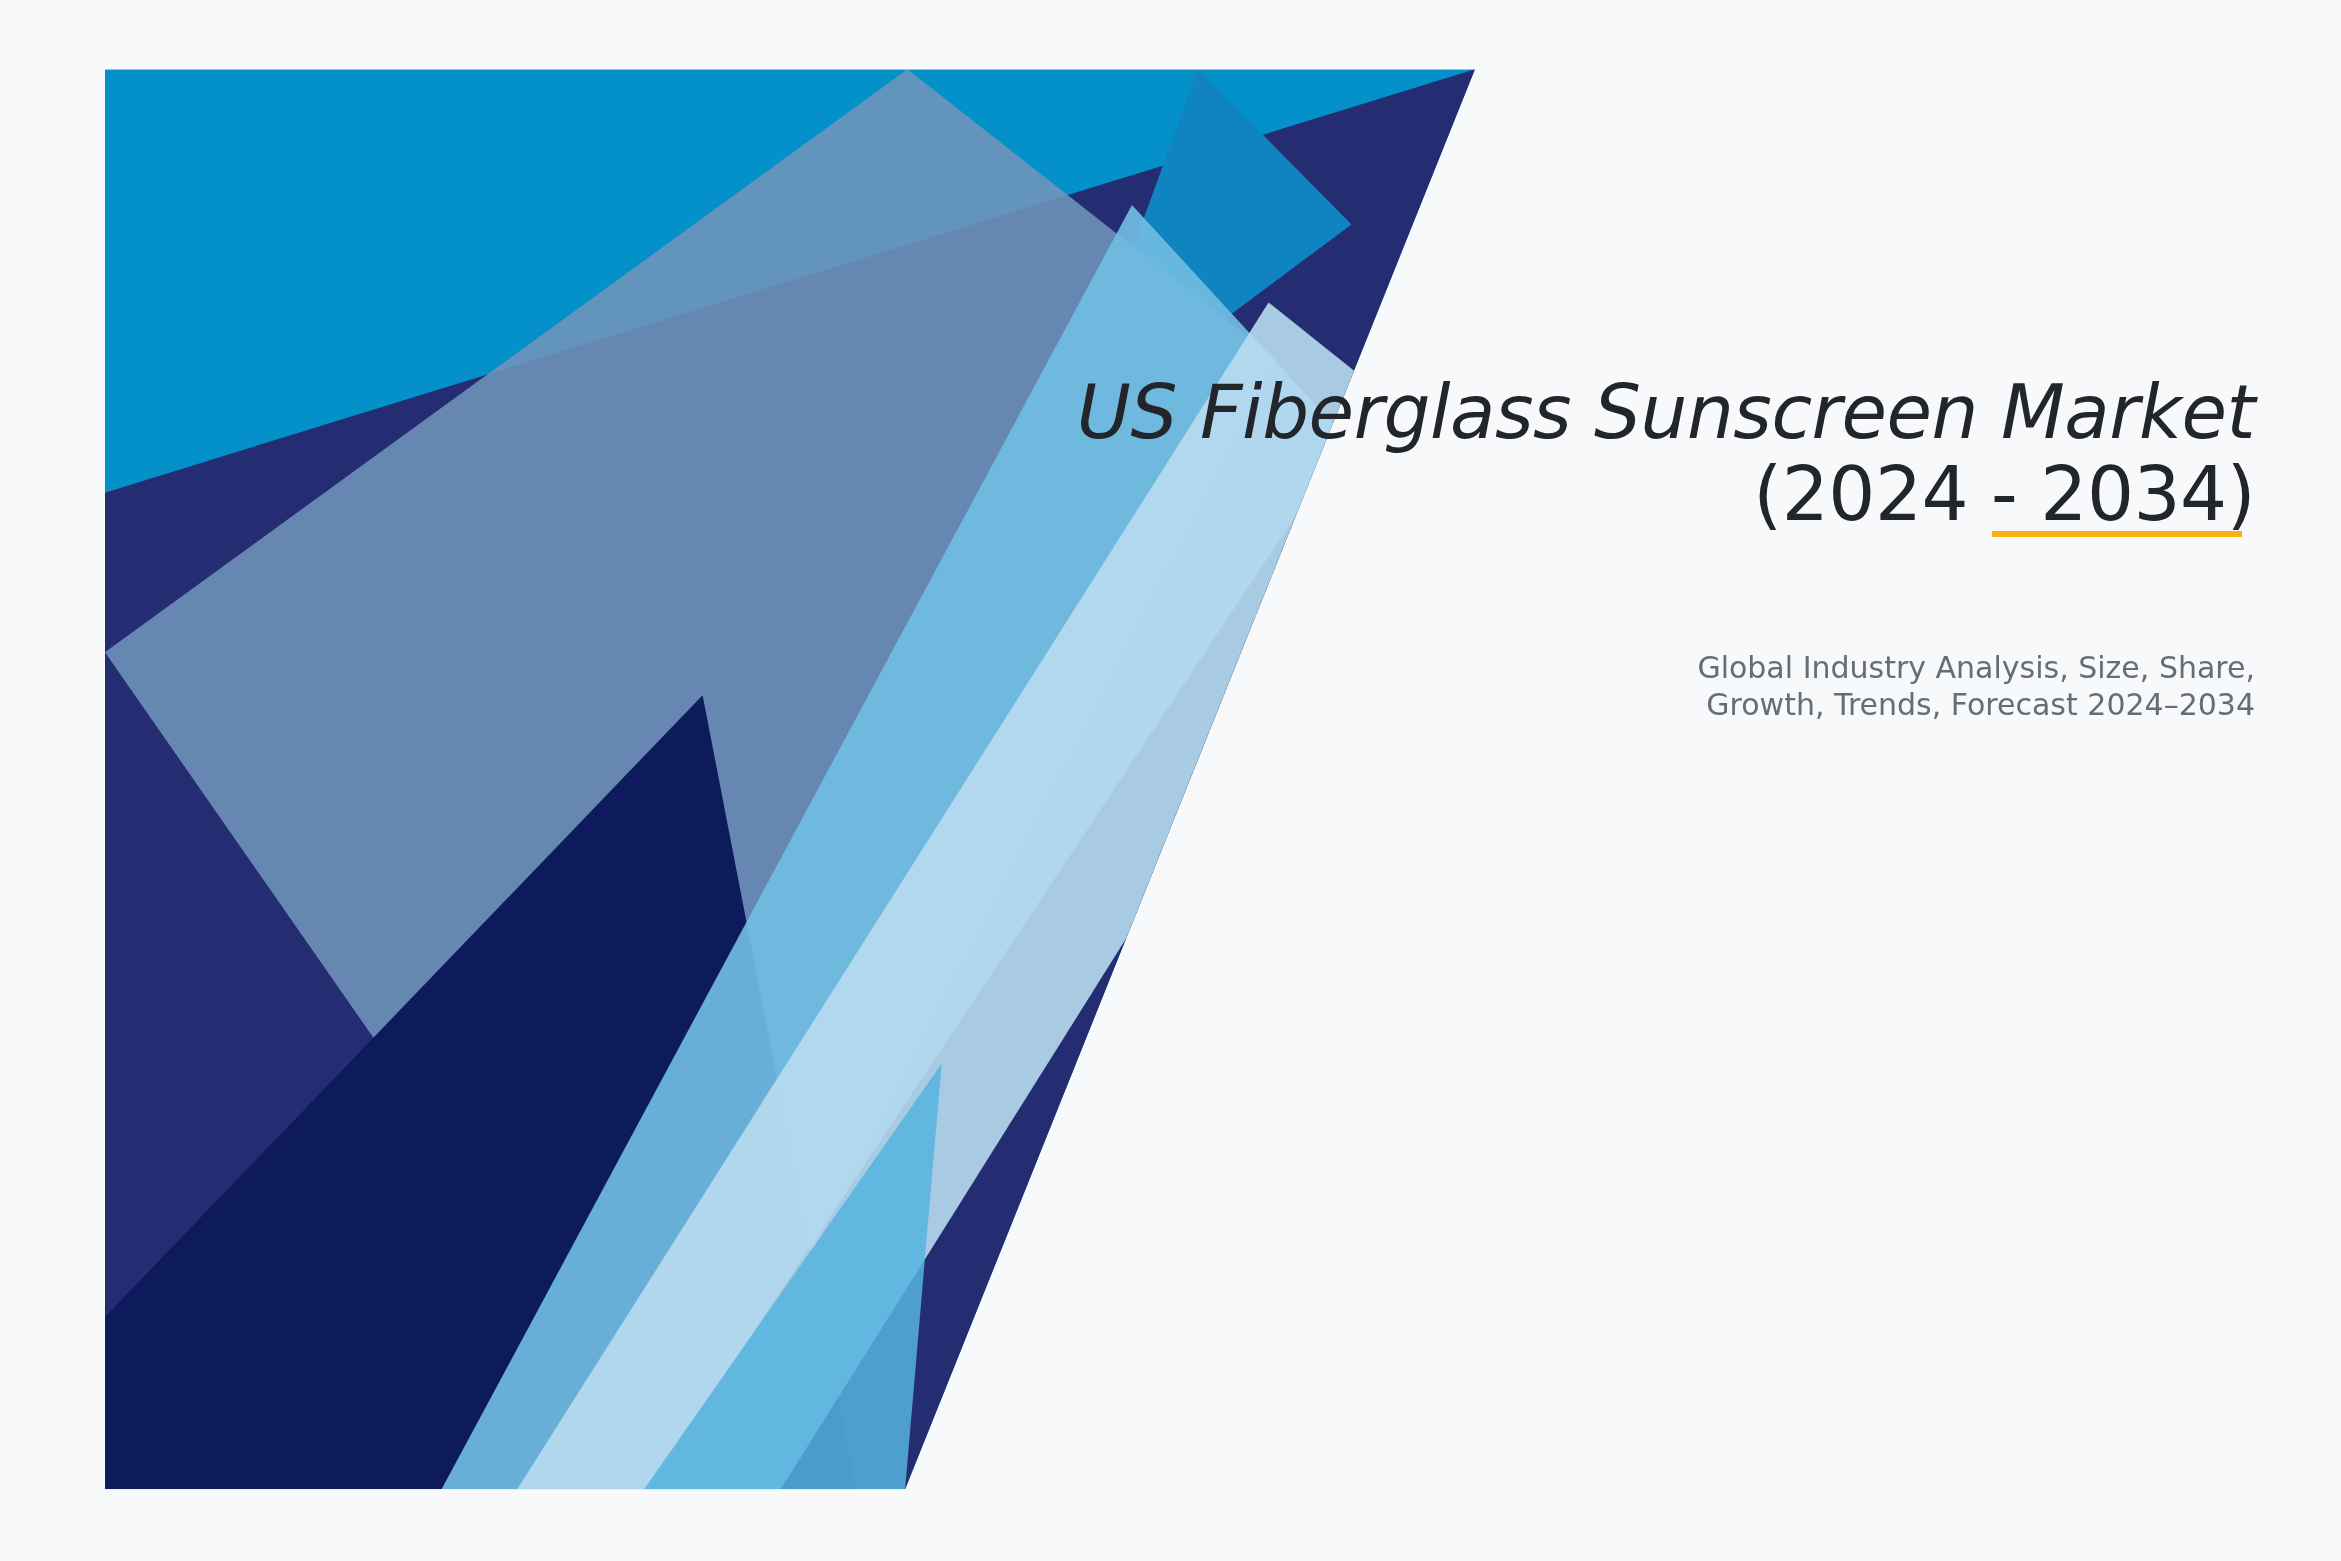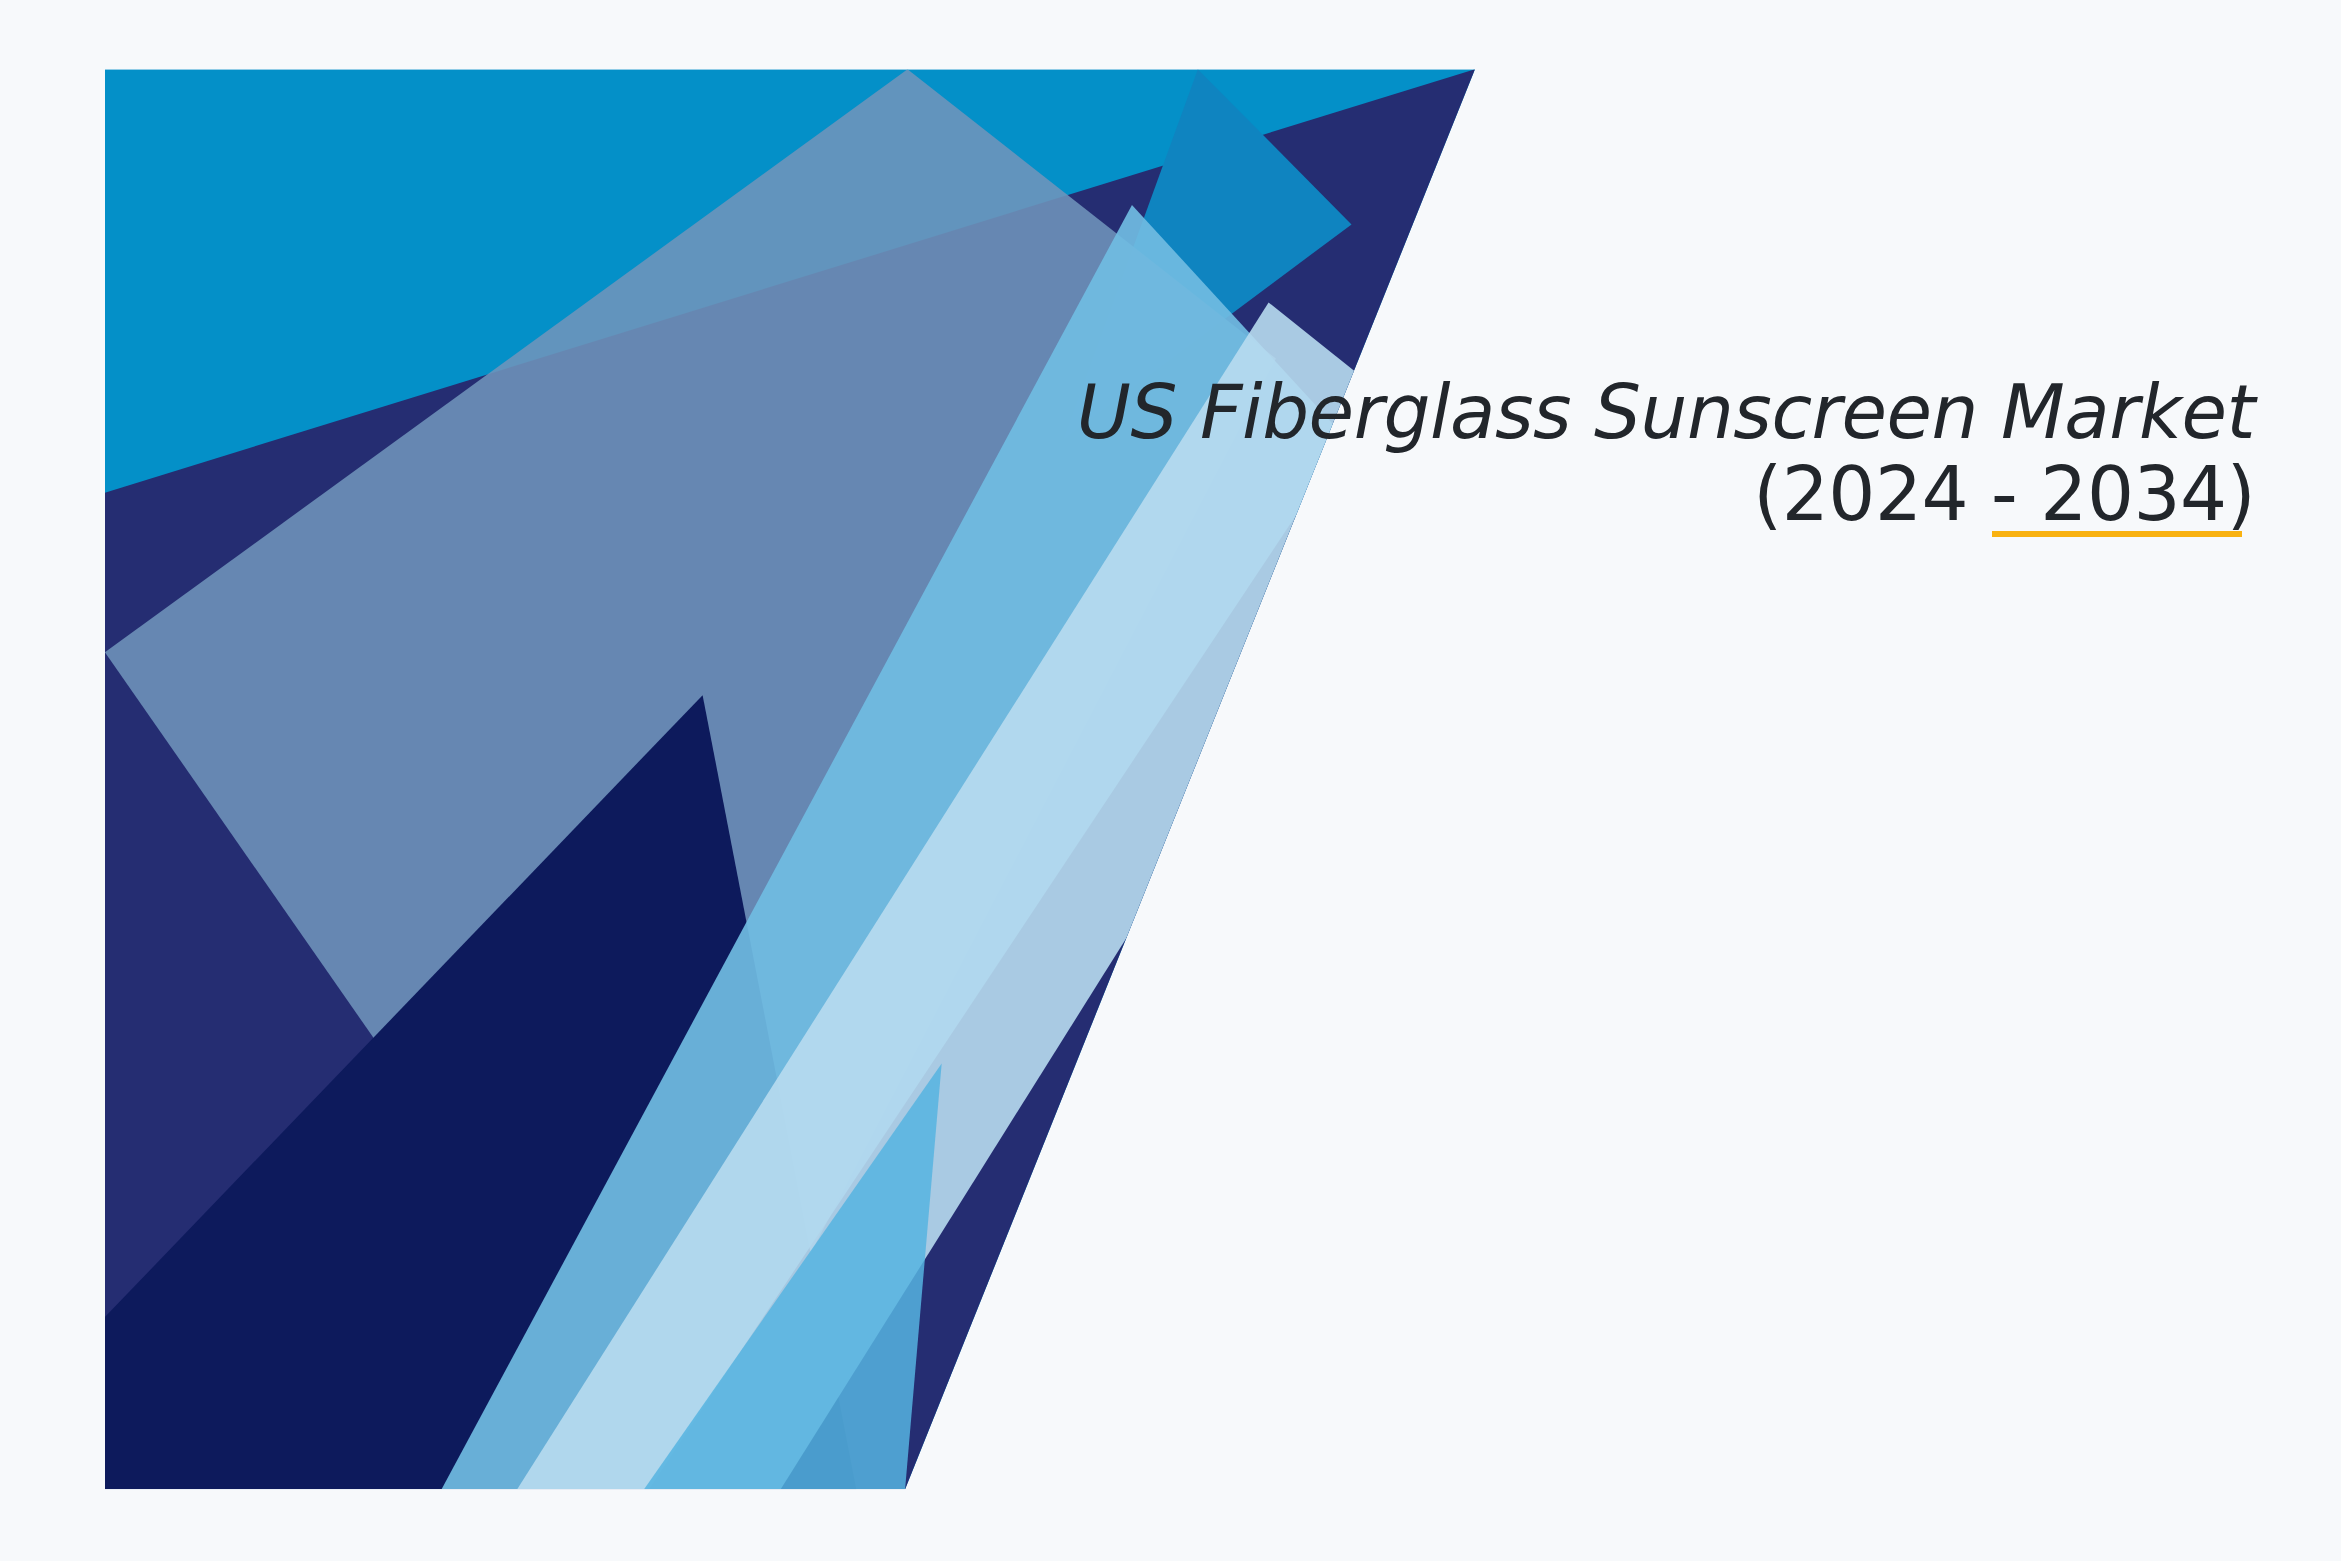--- a/index.html
+++ b/index.html
@@ -99,15 +99,19 @@
     </g>
   </svg>
 
   <div id="title-underline" style="background: rgb(249, 178, 17);"></div>
 
   <div id="text-block">
     <div class="title-line" style="color: rgb(34, 38, 43); font-style: italic;">US Fiberglass Sunscreen Market</div>
     <div class="title-line" style="color: rgb(34, 38, 43);">(2024 - 2034)</div>
   </div>
 
+  <div id="subtitle" style="color: rgb(102, 109, 116);">
+    <span class="subtitle-line">Global Industry Analysis, Size, Share,</span>
+    <span class="subtitle-line">Growth, Trends, Forecast 2024–2034</span>
+  </div>
 
 </div>
 
 
 </body></html>

